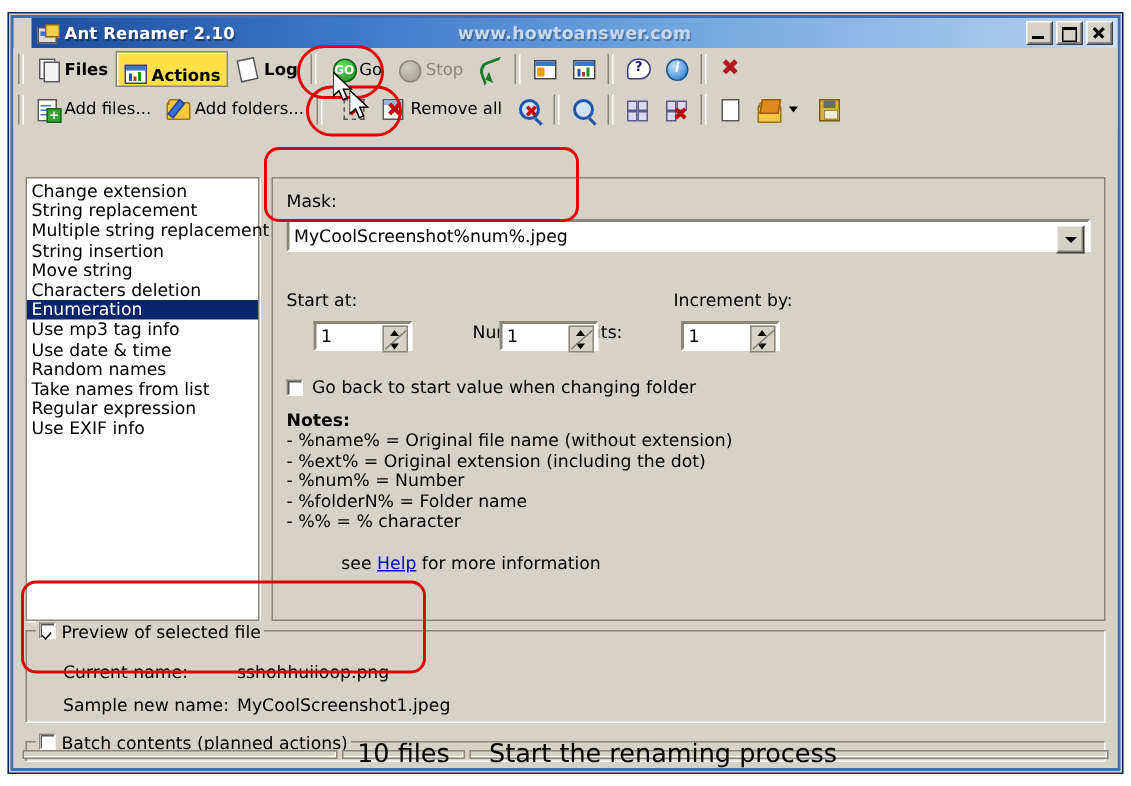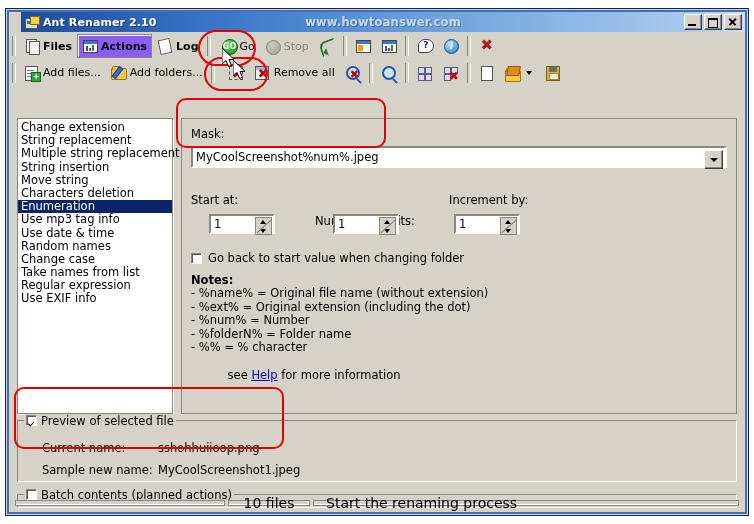--- a/index.html
+++ b/index.html
@@ -39,22 +39,22 @@
   
   .client{position:absolute;left:0;top:20px;right:0;bottom:0;background:#d6d2c8;}
 
   
   .tbar{position:relative;height:26px;background:#d6d2c8;display:flex;align-items:center;}
   .tbar.r1{margin-top:1px;}
   .tbar.r2{height:27px;}
   .tb-sep{width:2px;height:20px;border-left:1px solid #8a867c;border-right:1px solid #fff;margin:0 3px;}
   .tb-btn{height:22px;display:flex;align-items:center;gap:3px;padding:0 4px;
       font-size:11px;color:#000;border:1px solid transparent;white-space:nowrap;}
-  .tb-btn.sel{border:1px solid #8a867c;background:#8b5cf6;
-      box-shadow:inset 1px 1px 0 #fff;}
+  .tb-btn.sel{border:1px solid #8a867c;background:#fde047;
+      box-shadow:inset 1px 1px 0 #fff;align-items:flex-end;}
   .tb-btn.dis{color:#8a867c;}
   .ico{width:16px;height:16px;position:relative;display:inline-block;flex:0 0 auto;}
 
   
   .doc{position:absolute;left:2px;top:1px;width:9px;height:12px;background:#fff;border:1px solid #555;}
   .doc2{position:absolute;left:5px;top:3px;width:9px;height:12px;background:#f2f2f2;border:1px solid #555;}
   .grn-circ{position:absolute;left:1px;top:1px;width:14px;height:14px;border-radius:50%;
       background:radial-gradient(circle at 35% 30%,#6ee06e,#138a13);border:1px solid #0a5c0a;}
   .grn-circ b{position:absolute;left:0;right:0;top:1px;text-align:center;color:#fff;
       font-size:8px;font-weight:bold;font-family:"DejaVu Sans",sans-serif;line-height:12px;}
@@ -157,21 +157,21 @@
 
   
   .grp{position:absolute;border:1px solid #fff;border-top-color:#8a867c;border-left-color:#8a867c;
       box-sizing:border-box;}
   .grp > .gtitle{position:absolute;left:6px;top:-7px;background:#d6d2c8;padding:0 2px;
       font-size:11.5px;display:flex;align-items:center;gap:4px;height:13px;}
 
   
   .status{position:absolute;left:6px;right:6px;bottom:6px;height:18px;display:flex;gap:3px;}
   .sp{border:1px solid #8a867c;background:#d6d2c8;box-shadow:inset -1px -1px 0 #fff;
-      font-size:14px;display:flex;align-items:center;box-sizing:border-box;margin-top:12px;}
+      font-size:17px;display:flex;align-items:center;box-sizing:border-box;margin-top:12px;}
   .sp.a{width:210px;}
   .sp.b{width:82px;justify-content:center;}
   .sp.c{flex:1;padding-left:12px;}
 
   
   .ann{position:absolute;border:2px solid #e10000;pointer-events:none;}
   .ann.rr{border-radius:26px;}
   .ann.r2{border-radius:10px;}
 
   
@@ -410,21 +410,20 @@
               <div class="lb-item">Change extension</div>
               <div class="lb-item">String replacement</div>
               <div class="lb-item">Multiple string replacement</div>
               <div class="lb-item">String insertion</div>
               <div class="lb-item">Move string</div>
               <div class="lb-item">Characters deletion</div>
               <div class="lb-item sel">Enumeration</div>
               <div class="lb-item">Use mp3 tag info</div>
               <div class="lb-item">Use date &amp; time</div>
               <div class="lb-item">Random names</div>
-              <div class="lb-item">Change case</div>
               <div class="lb-item">Take names from list</div>
               <div class="lb-item">Regular expression</div>
               <div class="lb-item">Use EXIF info</div>
             </div>
       </div>
 
       <div class="rpane">
 
         <div class="lbl" style="position:absolute;left:9px;top:8px;">Mask:</div>
 

